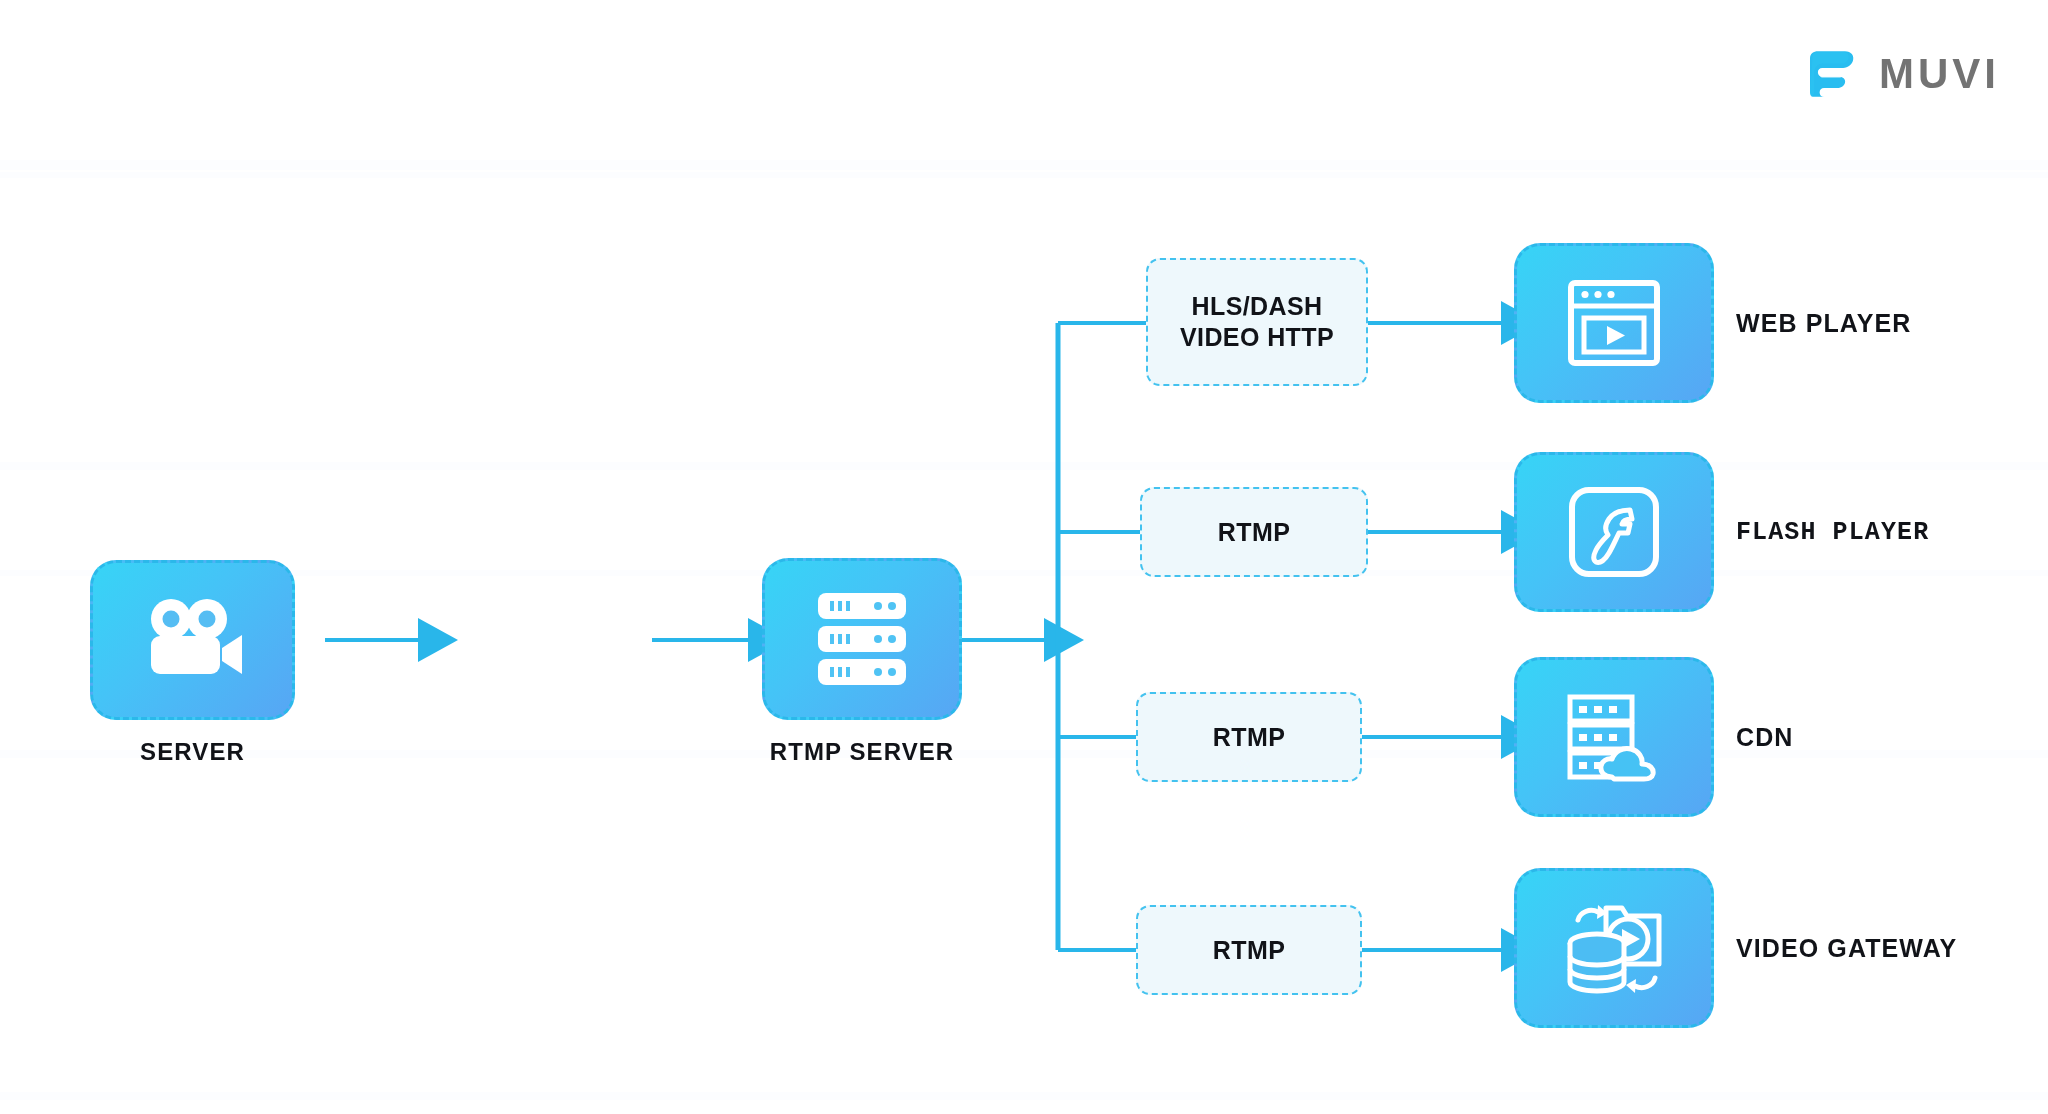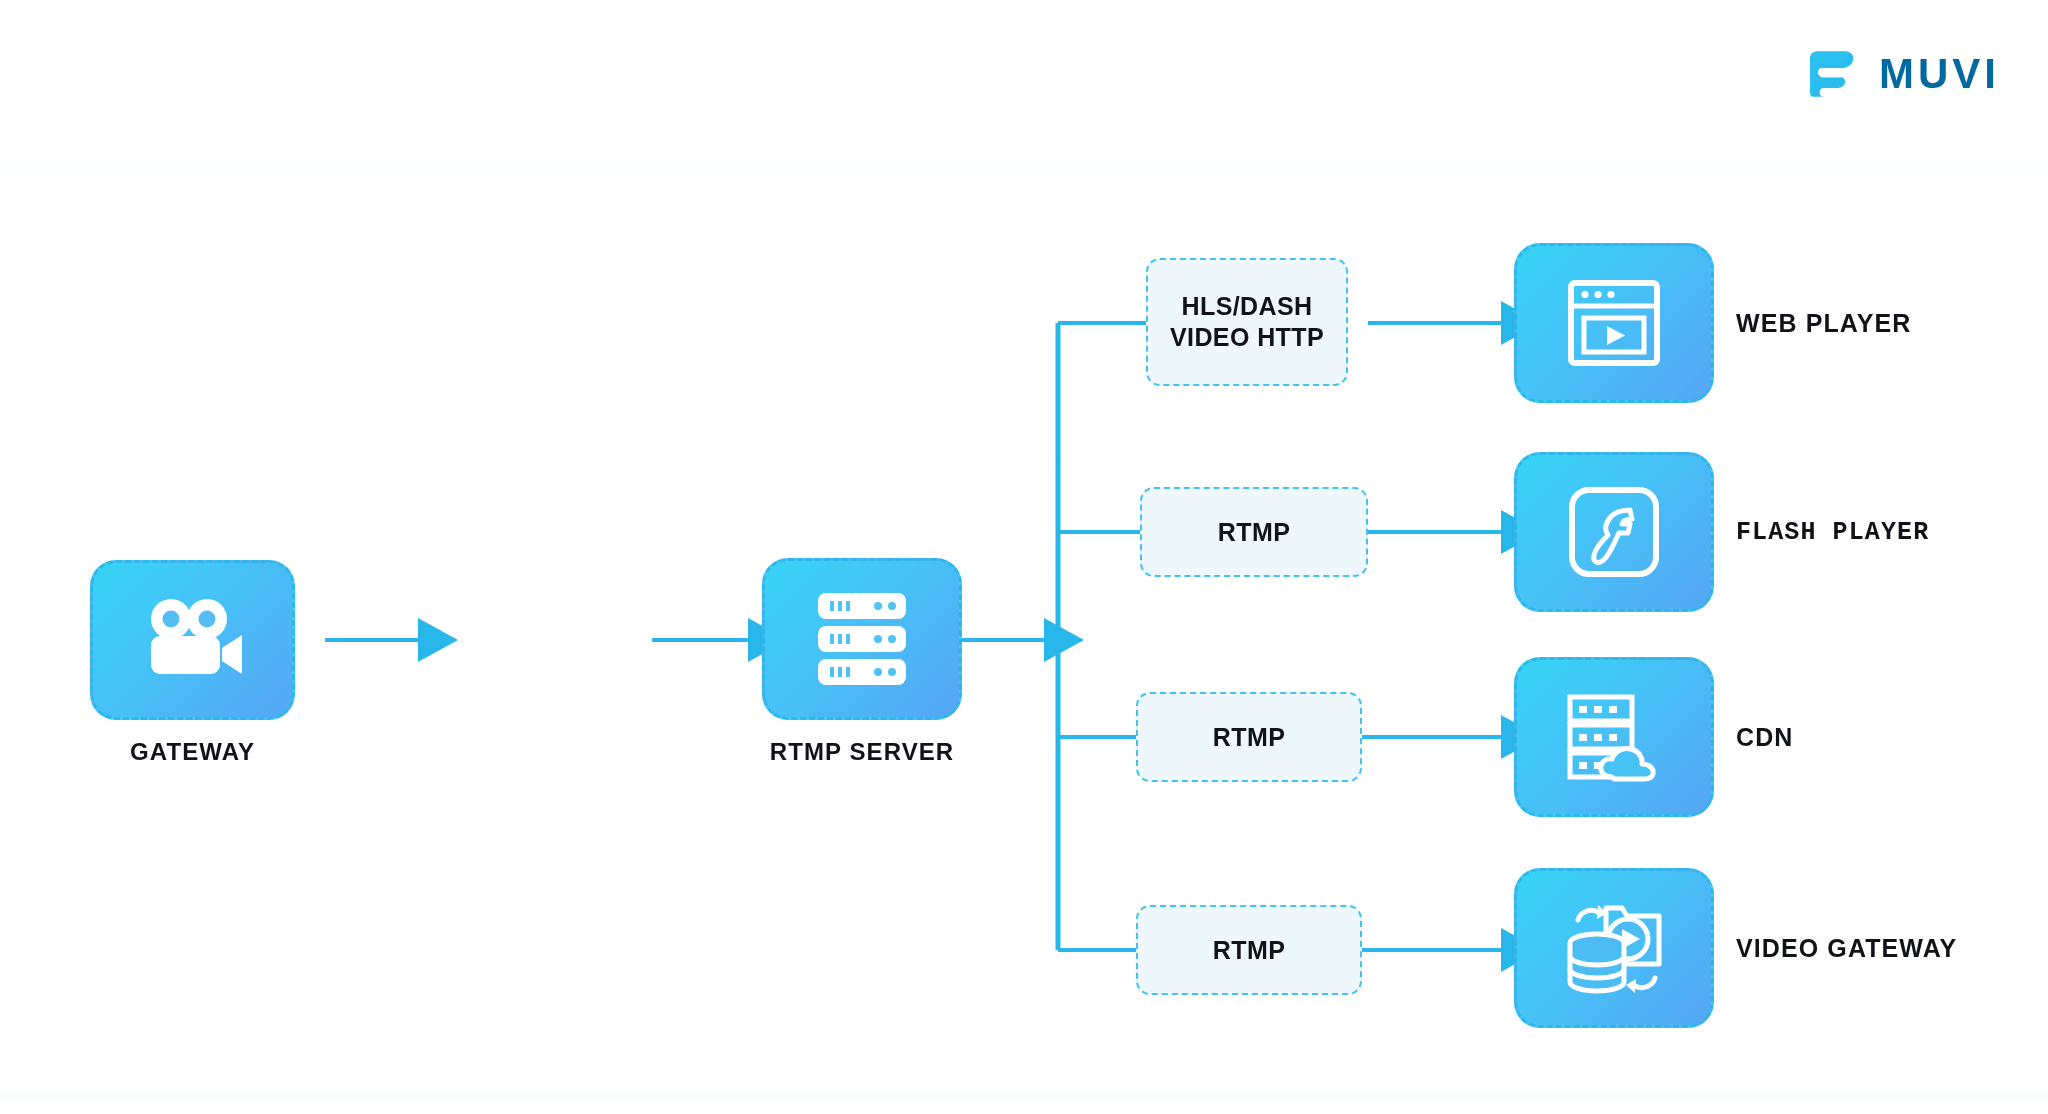--- a/index.html
+++ b/index.html
@@ -18,21 +18,21 @@
   .b2{top:172px;height:6px;}
   .b3{top:462px;height:8px;}
   .b4{top:570px;height:6px;}
   .b5{top:750px;height:8px;}
   .b6{top:1092px;height:8px;}
 
   
   .logo{position:absolute;right:48px;top:46px;display:flex;align-items:center;gap:20px;}
   .logo-mark{width:56px;height:56px;display:block;}
   .logo-text{
-    font-size:42px;font-weight:700;letter-spacing:4px;color:#0369a1;
+    font-size:42px;font-weight:700;letter-spacing:4px;color:#737373;
     line-height:1;font-family:"Liberation Sans", sans-serif;
   }
 
   
   .node{position:absolute;}
   .node-box{
     border-radius:26px;
     border:3px dashed #2bb8ea;
     background:linear-gradient(135deg,#37d4f6 0%,#45c3f7 42%,#57a6f4 100%);
     box-sizing:border-box;
@@ -123,21 +123,21 @@
     <div class="node-box" style="width:205px;height:160px;">
       <svg width="110" height="84" viewBox="0 0 110 84">
         <circle cx="33" cy="21" r="20" fill="#ffffff"></circle>
         <circle cx="33" cy="21" r="8.5" fill="#55bdf3"></circle>
         <circle cx="69" cy="21" r="20" fill="#ffffff"></circle>
         <circle cx="69" cy="21" r="8.5" fill="#55bdf3"></circle>
         <rect x="13" y="38" width="69" height="38" rx="9" fill="#ffffff"></rect>
         <path d="M84 50 L104 37 L104 76 L84 63 Z" fill="#ffffff"></path>
       </svg>
     </div>
-    <div class="node-label" style="top:178px;">GATEWAY</div>
+    <div class="node-label" style="top:178px;">SERVER</div>
   </div>
 
 
   <div class="node" style="left:762px;top:558px;">
     <div class="node-box" style="width:200px;height:162px;">
       <svg width="92" height="96" viewBox="0 0 92 96">
         <g fill="#ffffff">
           <rect x="2" y="2" width="88" height="26" rx="8"></rect>
           <rect x="2" y="35" width="88" height="26" rx="8"></rect>
           <rect x="2" y="68" width="88" height="26" rx="8"></rect>
@@ -157,21 +157,21 @@
             <rect x="22" y="76" width="4" height="10"></rect>
             <rect x="30" y="76" width="4" height="10"></rect>
           <circle cx="62" cy="81" r="4"></circle>
             <circle cx="76" cy="81" r="4"></circle>
         </g>
       </svg>
     </div>
     <div class="node-label" style="top:180px;">RTMP SERVER</div>
   </div>
 
-  <div class="pill" style="left:1146px;top:258px;width:202px;height:128px;">
+  <div class="pill" style="left:1146px;top:258px;width:222px;height:128px;">
     <span>
       <b>HLS/DASH</b><br>
       <b>VIDEO HTTP</b>
     </span>
   </div>
 
   <div class="pill" style="left:1140px;top:487px;width:228px;height:90px;">
     <span>RTMP</span>
   </div>
 

